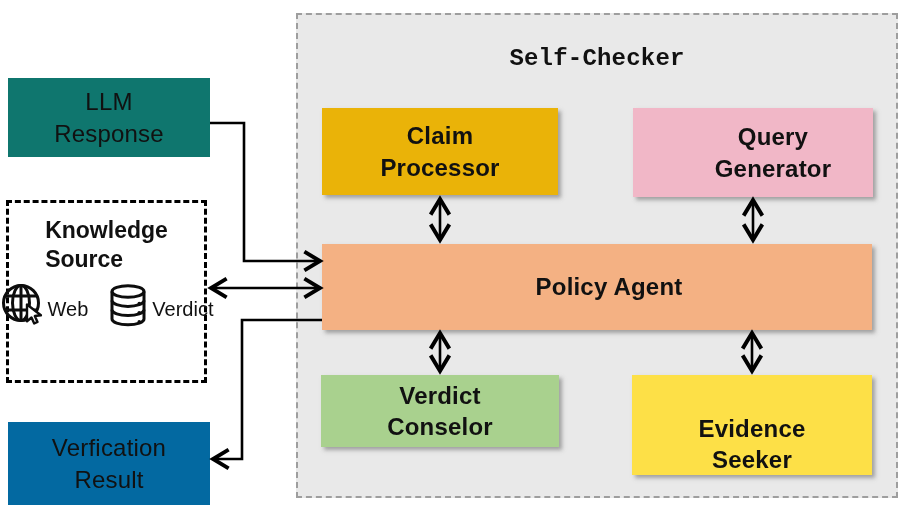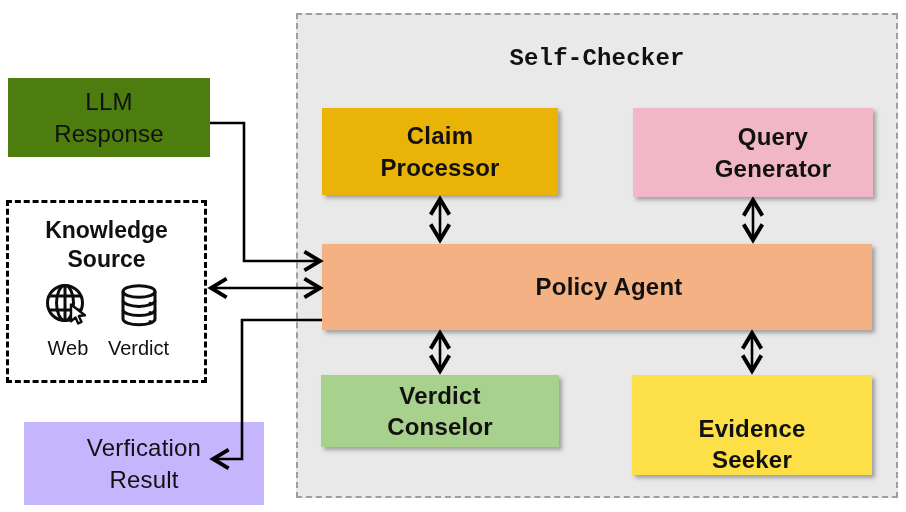--- a/index.html
+++ b/index.html
@@ -15,23 +15,23 @@
              border:2px dashed #9e9e9e;box-sizing:border-box;}
   .container-title{position:absolute;left:0;right:0;top:30px;text-align:center;
              font-size:24px;font-weight:700;letter-spacing:.2px;font-family:Liberation Mono, monospace;}
 
   .comp{font-size:24px;font-weight:700;line-height:1.3;letter-spacing:.2px;
         box-shadow:3px 3px 4px rgba(100,100,100,.55);}
 
   .ks-box{position:absolute;left:6px;top:200px;width:201px;height:183px;
           border:3px dashed #000;box-sizing:border-box;
           display:flex;flex-direction:column;align-items:center;padding-top:13px;}
-  .ks-title{font-size:23px;font-weight:700;line-height:1.25;text-align:center;white-space:pre-line;}
+  .ks-title{font-size:23px;font-weight:700;line-height:1.25;white-space:pre-line;}
   .ks-row{display:flex;align-items:flex-end;gap:16px;margin-top:8px;}
-  .ks-item{display:flex;flex-direction:column;align-items:center;}
+  .ks-item{display:flex;flex-direction:row;align-items:center;}
   .ks-label{font-size:20px;font-weight:400;margin-top:3px;}
 
   svg.overlay{position:absolute;left:0;top:0;width:906px;height:512px;pointer-events:none;}
 </style>
 </head>
 <body>
 
 <div class="canvas">
 
   <div class="container" style="background: rgb(233, 233, 233);">
@@ -55,21 +55,21 @@
   <div class="node comp" style="left: 321px; top: 375px; width: 238px; height: 72px; background: rgb(169, 209, 142);">
     <span>Verdict
 Conselor</span>
   </div>
 
   <div class="node comp" style="left: 632px; top: 375px; width: 240px; height: 100px; background: #fde047; align-items: flex-end;">
     <span>Evidence
 Seeker</span>
   </div>
 
-  <div class="node io-box" style="left: 8px; top: 78px; width: 202px; height: 79px; background: #4d7c0f;">
+  <div class="node io-box" style="left: 8px; top: 78px; width: 202px; height: 79px; background: #0f766e;">
     <span>LLM
 Response</span>
   </div>
 
   <div class="ks-box">
     <div class="ks-title">Knowledge
 Source</div>
     <div class="ks-row">
       <div class="ks-item">
         <span>
@@ -98,21 +98,21 @@
             <circle cx="35.2" cy="21.4" r="1.7" fill="#0d0d0d"></circle>
             <circle cx="35.2" cy="30.6" r="1.7" fill="#0d0d0d"></circle>
             <circle cx="35.2" cy="39.8" r="1.7" fill="#0d0d0d"></circle>
           </svg>
         </span>
         <span class="ks-label">Verdict</span>
       </div>
     </div>
   </div>
 
-  <div class="node io-box" style="left: 8px; top: 422px; width: 240px; height: 83px; background: #c4b5fd; margin-left: 16px;">
+  <div class="node io-box" style="left: 8px; top: 422px; width: 202px; height: 83px; background: #0369a1;">
     <span>Verfication
 Result</span>
   </div>
 
   <svg class="overlay" viewBox="0 0 906 512">
     <defs>
       <marker id="ah" viewBox="0 0 12 12" refX="9.5" refY="6" markerWidth="9" markerHeight="9" orient="auto-start-reverse">
         <path d="M2,1.2 L10,6 L2,10.8" fill="none" stroke="#000" stroke-width="2"></path>
       </marker>
     </defs>

